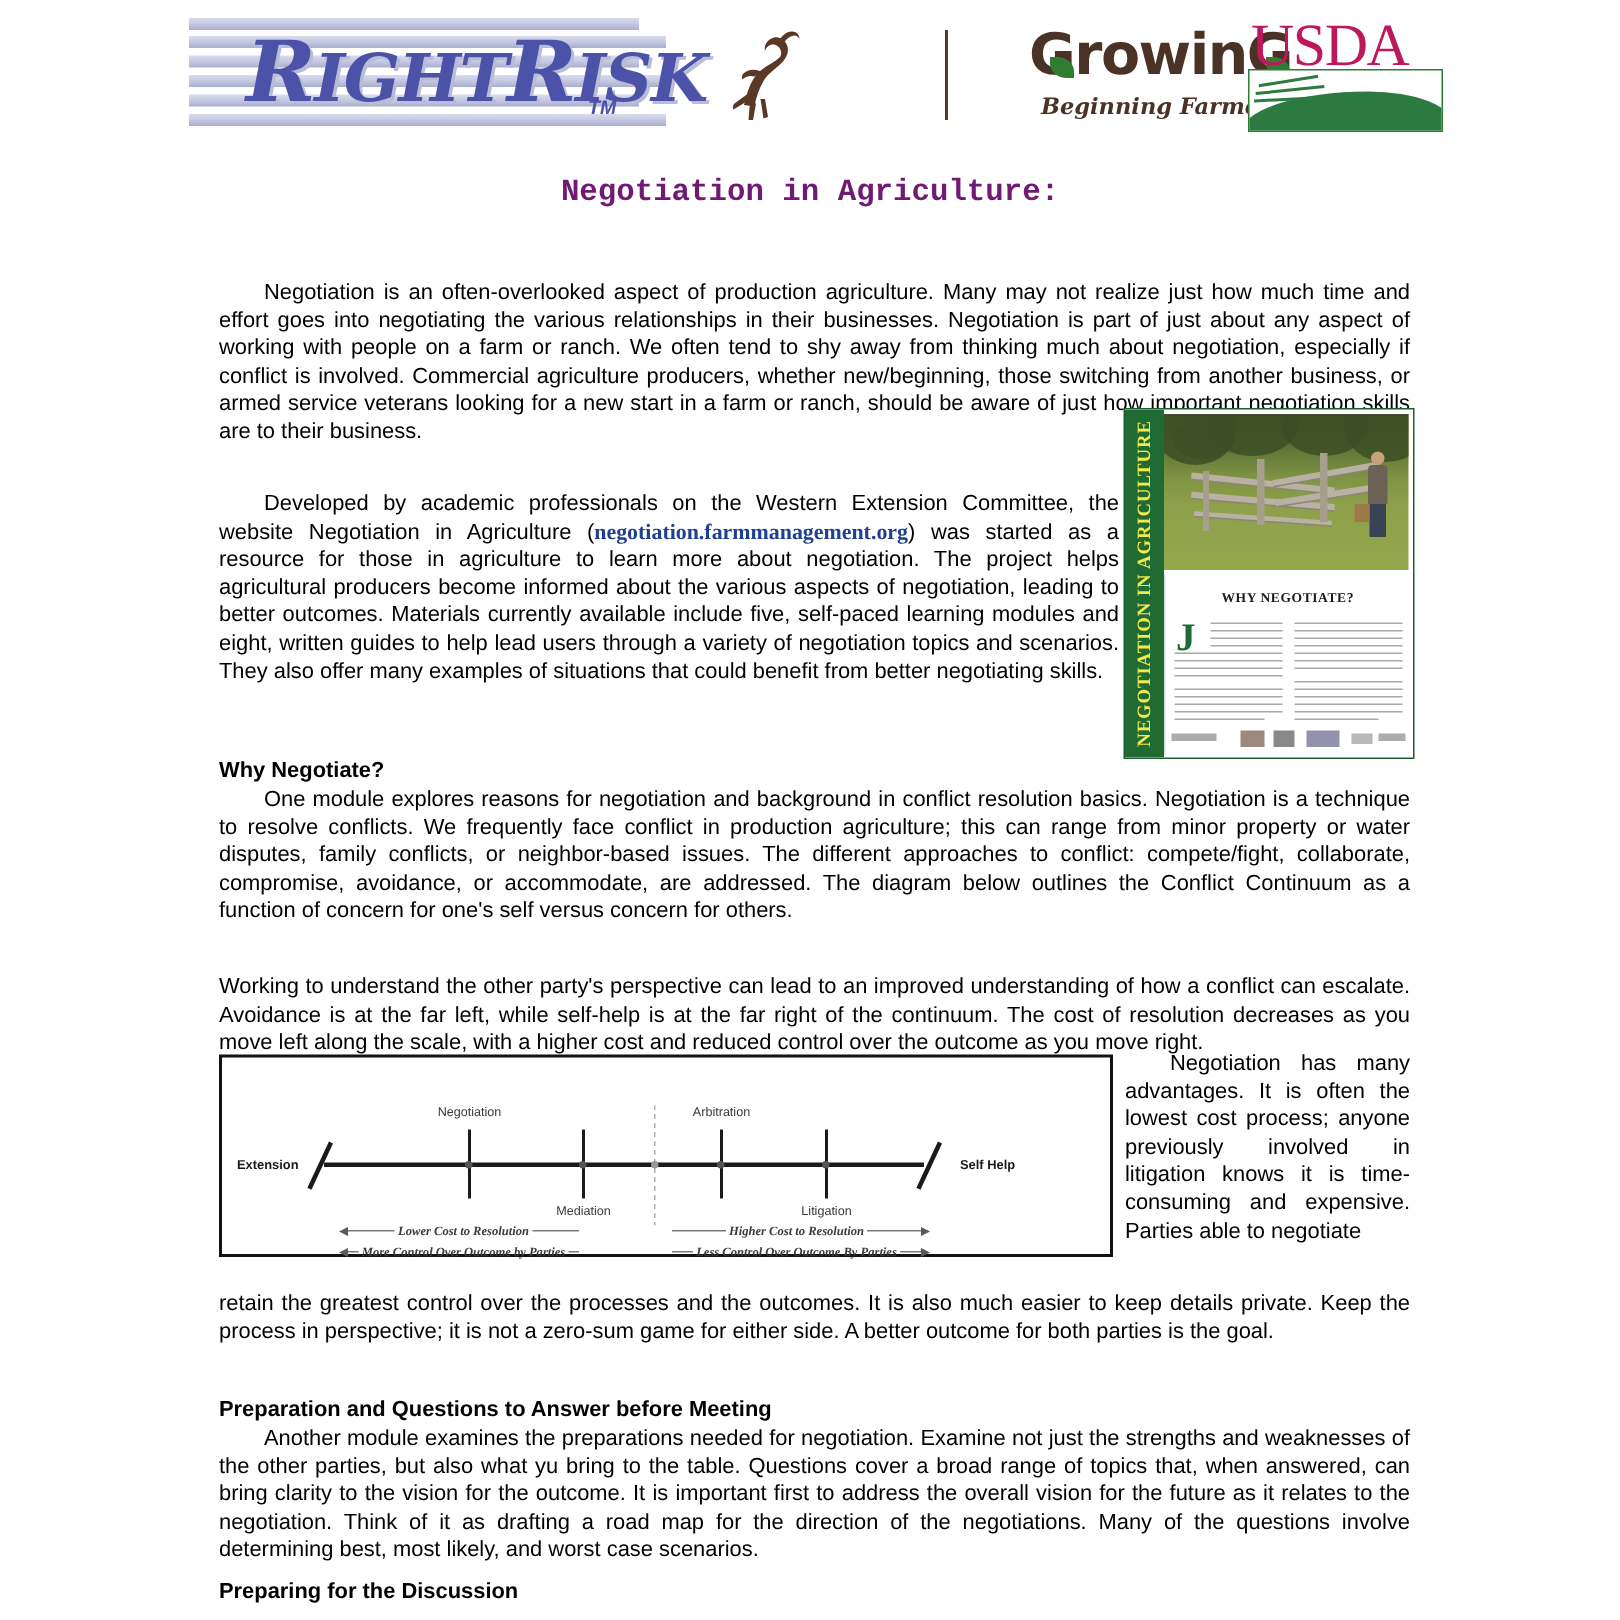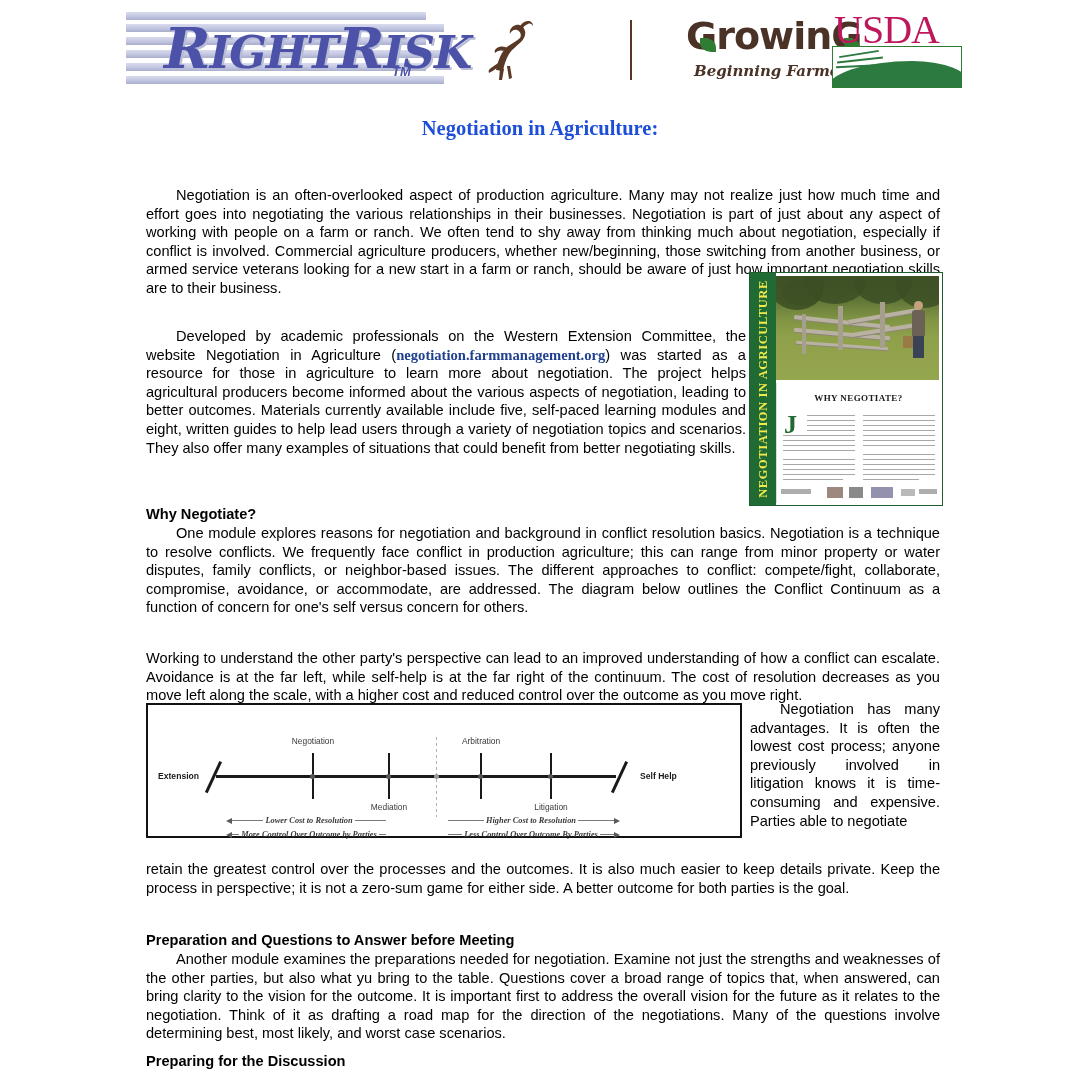--- a/index.html
+++ b/index.html
@@ -148,25 +148,25 @@
     height: 2px;
     background: #2c7a3f;
   }
 
   
   .doc-title {
     position: absolute;
     left: 140px; top: 116px;
     width: 800px;
     text-align: center;
-    font-family: Liberation Serif, serif;
+    font-family: Liberation Mono, monospace;
     font-weight: bold;
     font-size: 20.5px;
     line-height: 25px;
-    color: #1d4ed8;
+    color: #701a75;
   }
 
   
   .body-col {
     position: absolute;
     font-family: "Liberation Sans", sans-serif;
     font-size: 14.6px;
     line-height: 18.6px;
     text-align: justify;
     color: #000;

